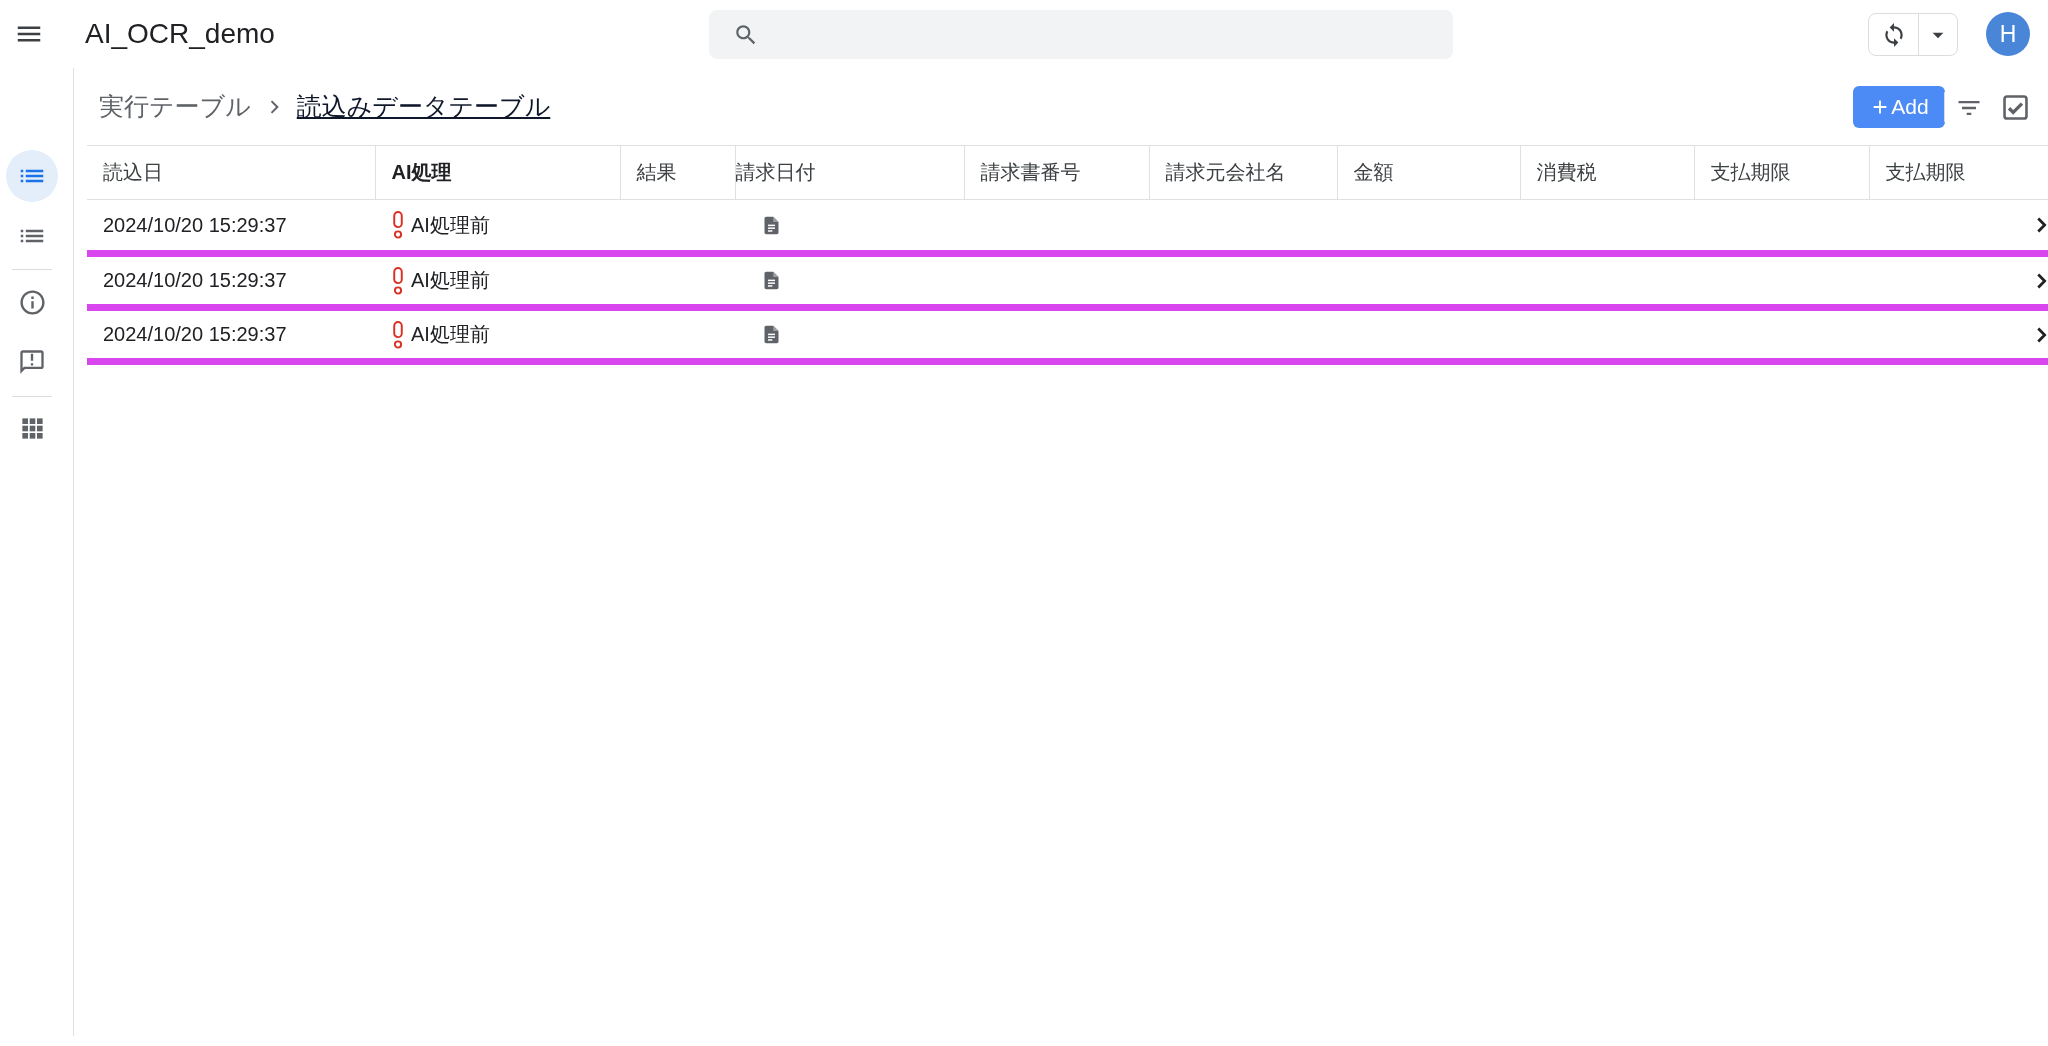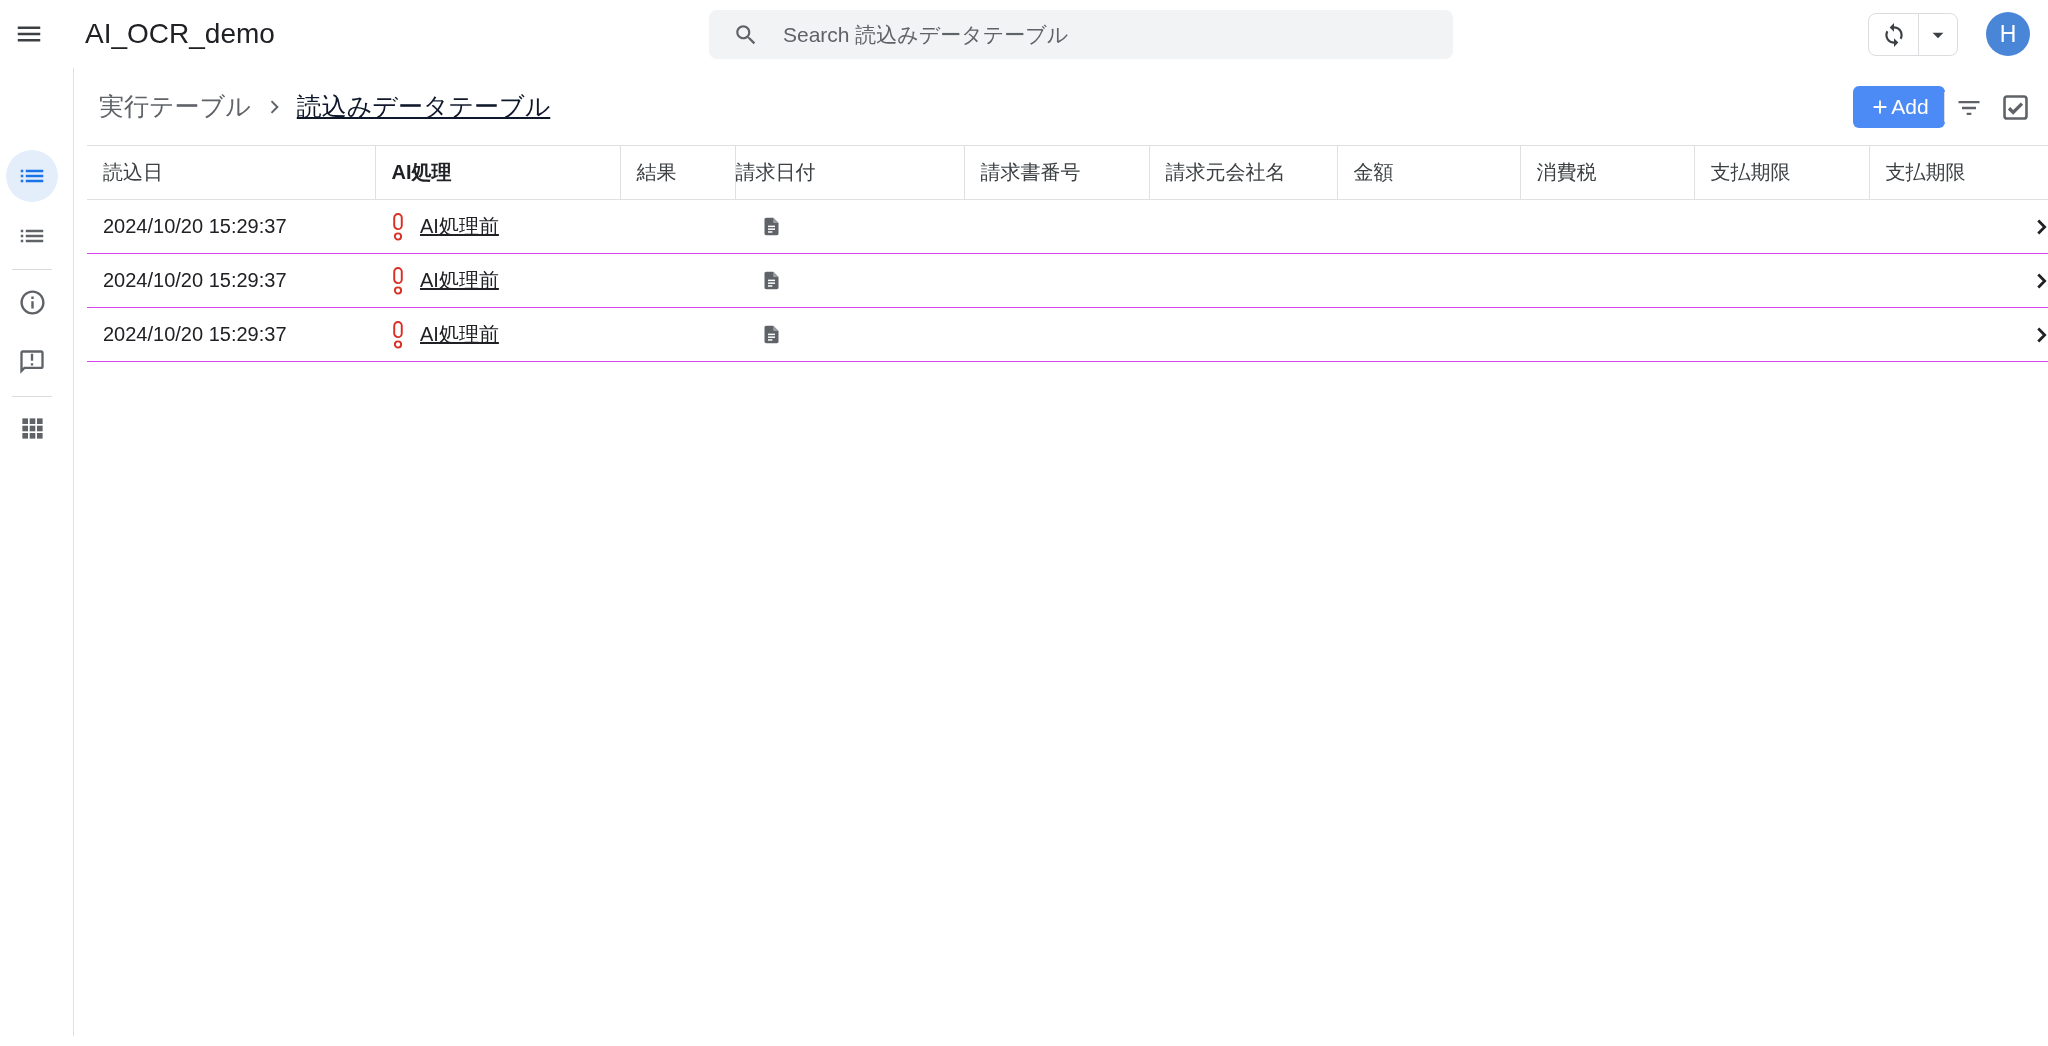--- a/index.html
+++ b/index.html
@@ -45,23 +45,23 @@
   .icon-btn{position:absolute;background:none;border:none;padding:0;cursor:pointer;display:flex;align-items:center;justify-content:center;}
   .filter-btn{left:1879px;top:25px;width:30px;height:30px;}
   .check-btn{left:1924px;top:23px;width:32px;height:32px;}
   
   .table-wrap{position:absolute;top:77px;left:12px;width:1973px;}
   table{border-collapse:collapse;table-layout:fixed;width:1973px;border-top:1px solid #e0e0e0;}
   th{height:54px;border-bottom:1px solid #e0e0e0;border-right:1px solid #e0e0e0;font-size:20px;font-weight:400;color:#3c4043;text-align:left;padding:0 0 0 16px;white-space:nowrap;overflow:hidden;cursor:pointer;}
   th:last-child{border-right:none;}
   th.bold{font-weight:700;color:#202124;}
   th.center{text-align:left;padding-left:0;}
-  td{height:54px;border-bottom:1px solid #d946ef;font-size:20px;color:#202124;padding:0 0 0 16px;white-space:nowrap;overflow:hidden;}
+  td{height:54px;border-bottom:7px solid #d946ef;font-size:20px;color:#202124;padding:0 0 0 16px;white-space:nowrap;overflow:hidden;}
   tr.data-row{cursor:pointer;}
-  .status{display:flex;align-items:flex-start;gap:15px;text-decoration:underline;}
+  .status{display:flex;align-items:center;gap:6px;}
   .excl-icon rect,.excl-icon circle{stroke:var(--status_alert);fill:none;}
   td.doc-cell{padding-left:26px;}
   td.last-cell{position:relative;}
   .row-chevron{position:absolute;right:8px;top:50%;transform:translateY(-50%);display:flex;}
 </style>
 </head>
 <body>
 
 <header class="topbar">
   <button class="menu-btn">
@@ -72,21 +72,20 @@
     </span>
   </button>
   <div class="app-title">AI_OCR_demo</div>
 
   <div class="search">
     <span style="display:flex;">
       <svg width="26" height="26" viewBox="0 0 24 24">
           <path fill="#5f6368" d="M15.5 14h-.79l-.28-.27C15.41 12.59 16 11.11 16 9.5 16 5.91 13.09 3 9.5 3S3 5.91 3 9.5 5.91 16 9.5 16c1.61 0 3.09-.59 4.23-1.57l.27.28v.79l5 4.99L20.49 19l-4.99-5zm-6 0C7.01 14 5 11.99 5 9.5S7.01 5 9.5 5 14 7.01 14 9.5 11.99 14 9.5 14z"></path>
         </svg>
     </span>
-    <input type="text" value="" placeholder="Search 読込みデータテーブル" style="">
   </div>
 
   <div class="sync-group">
     <button class="sync-btn">
       <span style="display:flex;">
         <svg width="26" height="26" viewBox="0 0 24 24">
             <path fill="#3c4043" d="M12 4V1L8 5l4 4V6c3.31 0 6 2.69 6 6 0 1.01-.25 1.97-.7 2.8l1.46 1.46C19.54 15.03 20 13.57 20 12c0-4.42-3.58-8-8-8zm0 14c-3.31 0-6-2.69-6-6 0-1.01.25-1.97.7-2.8L5.24 7.74C4.46 8.97 4 10.43 4 12c0 4.42 3.58 8 8 8v3l4-4-4-4v3z"></path>
           </svg>
       </span>
     </button>

